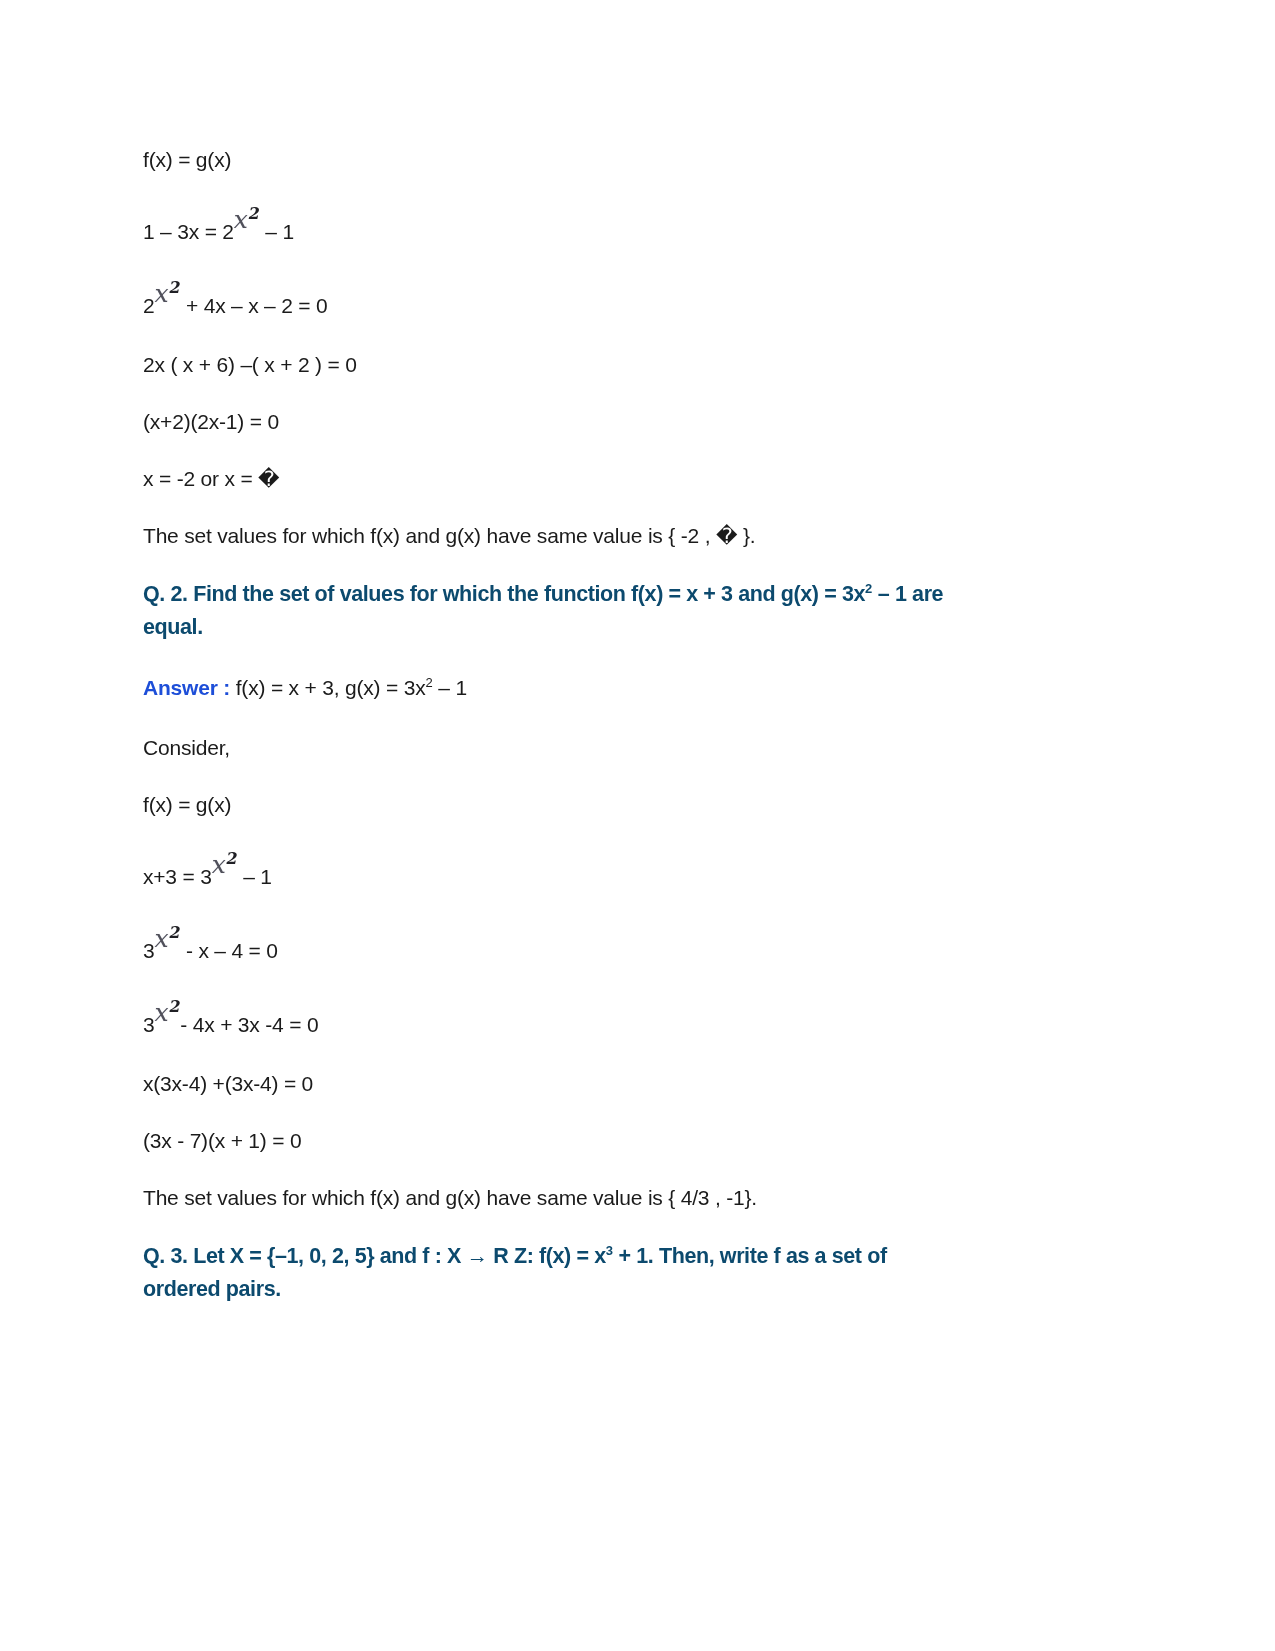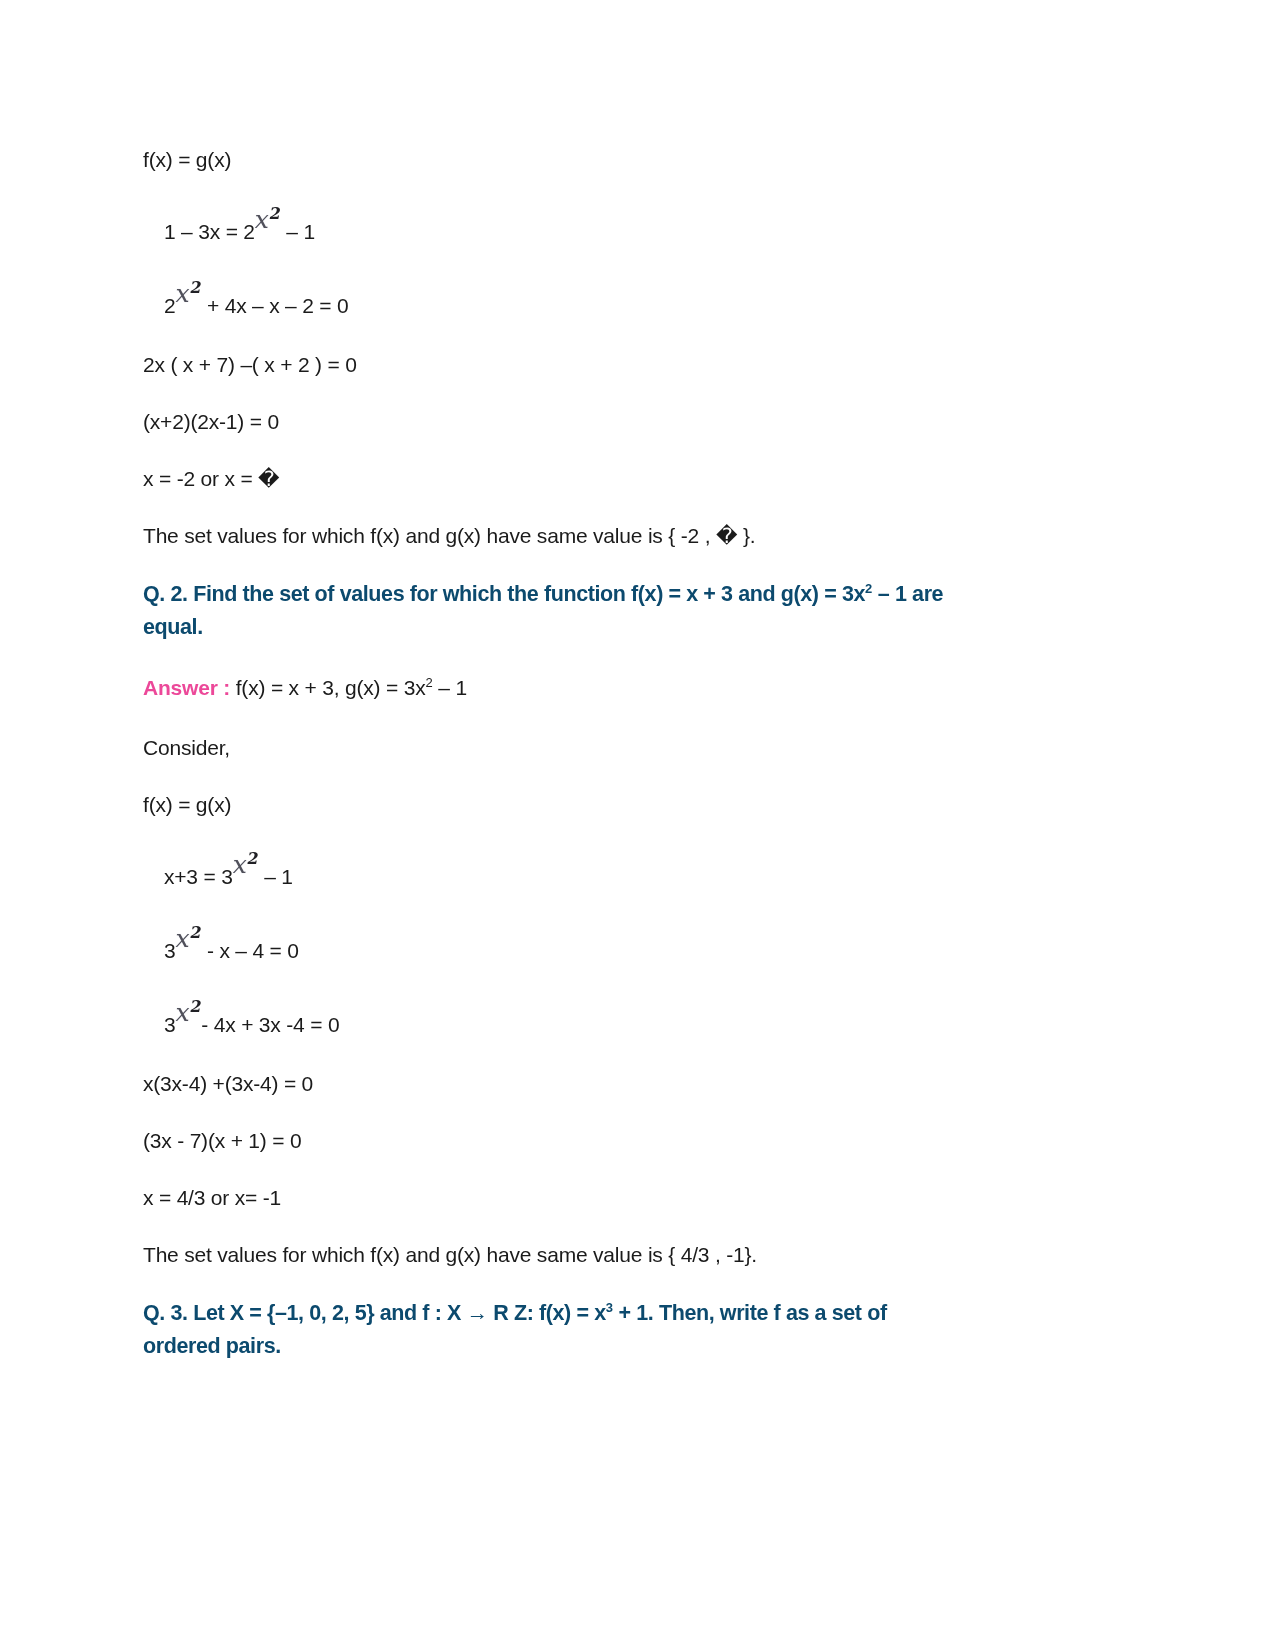--- a/index.html
+++ b/index.html
@@ -23,33 +23,32 @@
   }
   p {
     margin: 0 0 29px 0;
     font-size: 21px;
     line-height: 28px;
     letter-spacing: -0.2px;
     white-space: normal;
   }
   p.eq {
     padding-top: 14px;
-    margin-left: 21px;
   }
   p.heading {
     font-size: 21.5px;
     font-weight: 700;
     line-height: 31px;
     letter-spacing: -0.4px;
     color: #0c4a6e;
     margin-bottom: 31px;
   }
   .blabel {
     font-weight: 700;
-    color: #ec4899;
+    color: #1d4ed8;
   }
   
   .tsup {
     font-size: 13px;
     position: relative;
     top: -8px;
     letter-spacing: 0;
   }
   
   .eqx {
@@ -80,21 +79,21 @@
 
 <div class="page">
 
   <p><span>f(x) = g(x)</span></p>
 
   <p class="eq"><span>1 – 3x = 2</span><span class="eqx"><span class="xb">x</span><span class="p2">2</span></span><span> – 1</span></p>
 
 
   <p class="eq"><span>2</span><span class="eqx"><span class="xb">x</span><span class="p2">2</span></span><span> + 4x – x – 2 = 0</span></p>
 
-  <p><span>2x ( x + 7) –( x + 2 ) = 0</span></p>
+  <p><span>2x ( x + 6) –( x + 2 ) = 0</span></p>
 
   <p><span>(x+2)(2x-1) = 0</span></p>
 
   <p><span>x = -2 or x = �</span></p>
 
   <p><span>The set values for which f(x) and g(x) have same value is { -2 , � }.</span></p>
 
   <p class="heading"><span>Q. 2. Find the set of values for which the function f(x) = x + 3 and g(x) = 3x</span><span class="tsup">2</span><span> – 1 are</span><br><span>equal.</span></p>
 
   <p><span class="blabel">Answer : </span><span>f(x) = x + 3, g(x) = 3x</span><span class="tsup">2</span><span> – 1</span></p>
@@ -107,19 +106,18 @@
   <p class="eq"><span>x+3 = 3</span><span class="eqx"><span class="xb">x</span><span class="p2">2</span></span><span> – 1</span></p>
 
   <p class="eq"><span>3</span><span class="eqx"><span class="xb">x</span><span class="p2">2</span></span><span> - x – 4 = 0</span></p>
 
   <p class="eq"><span>3</span><span class="eqx"><span class="xb">x</span><span class="p2">2</span></span><span>- 4x + 3x -4 = 0</span></p>
 
   <p><span>x(3x-4) +(3x-4) = 0</span></p>
 
   <p><span>(3x - 7)(x + 1) = 0</span></p>
 
-  <p><span>x = 4/3 or x= -1</span></p>
 
   <p><span>The set values for which f(x) and g(x) have same value is { 4/3 , -1}.</span></p>
 
   <p class="heading"><span>Q. 3. Let X = {–1, 0, 2, 5} and f : X → R Z: f(x) = x</span><span class="tsup">3</span><span> + 1. Then, write f as a set of</span><br><span>ordered pairs.</span></p>
 
 </div>
 
 </body></html>

